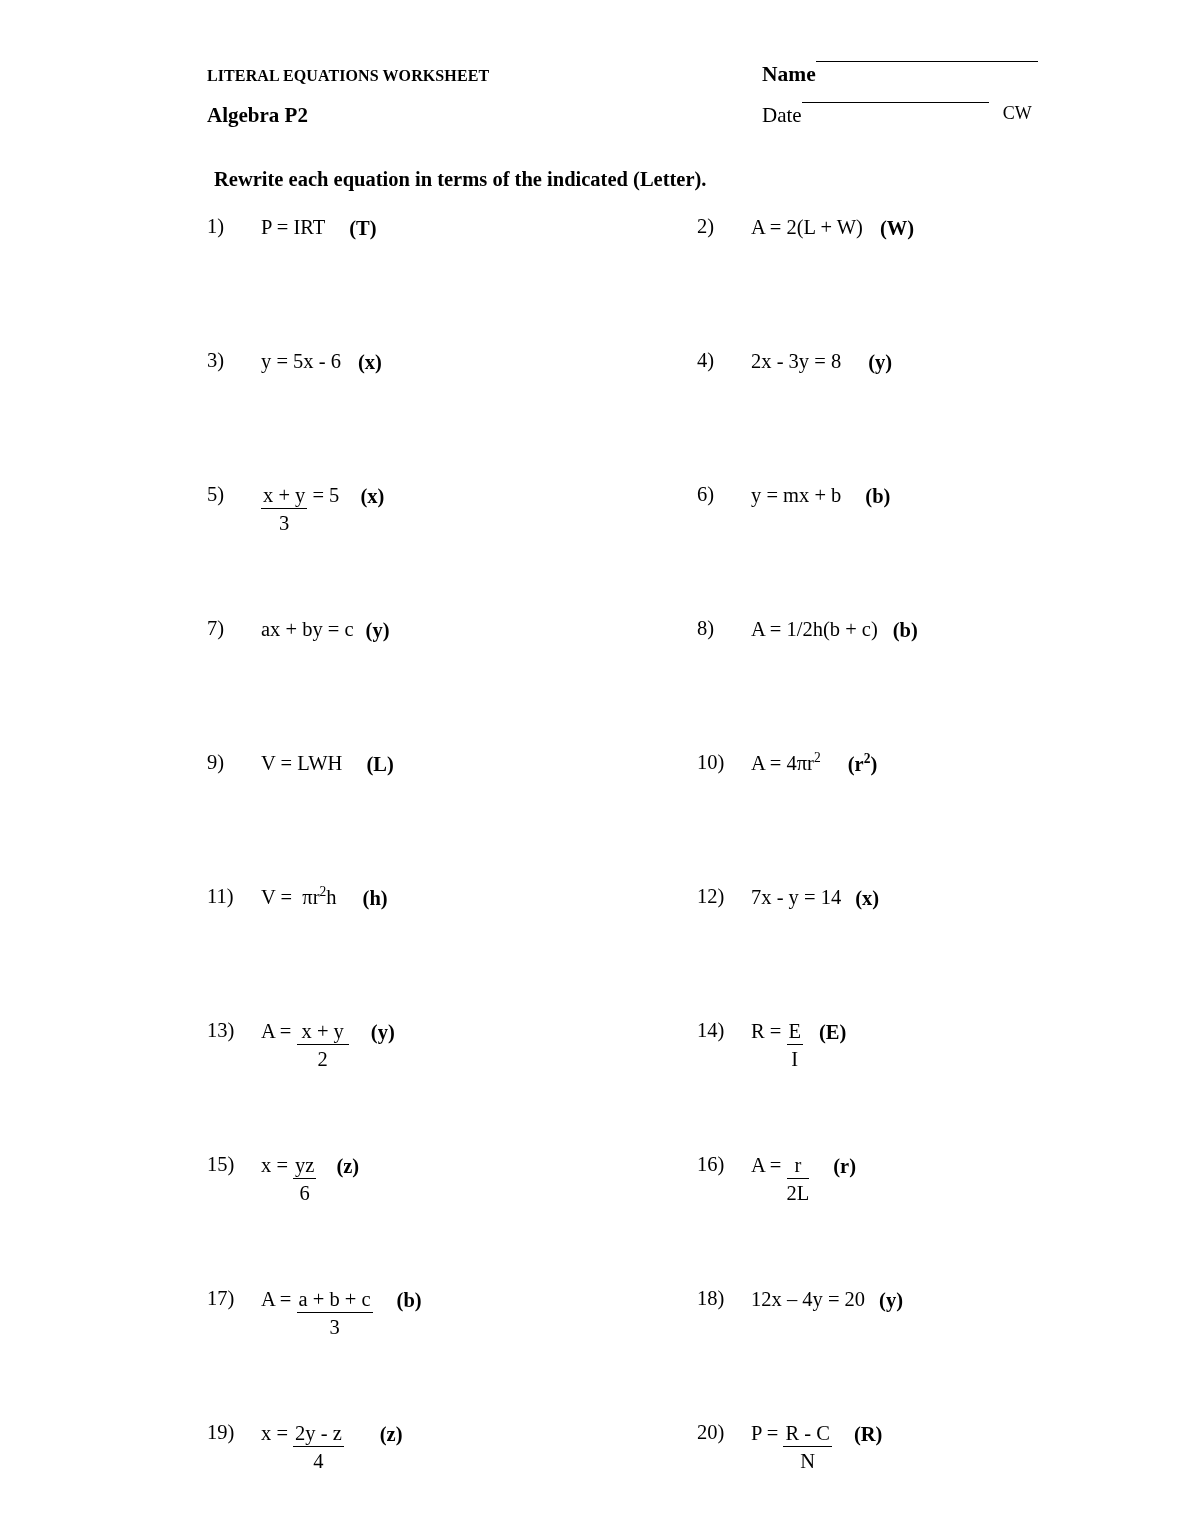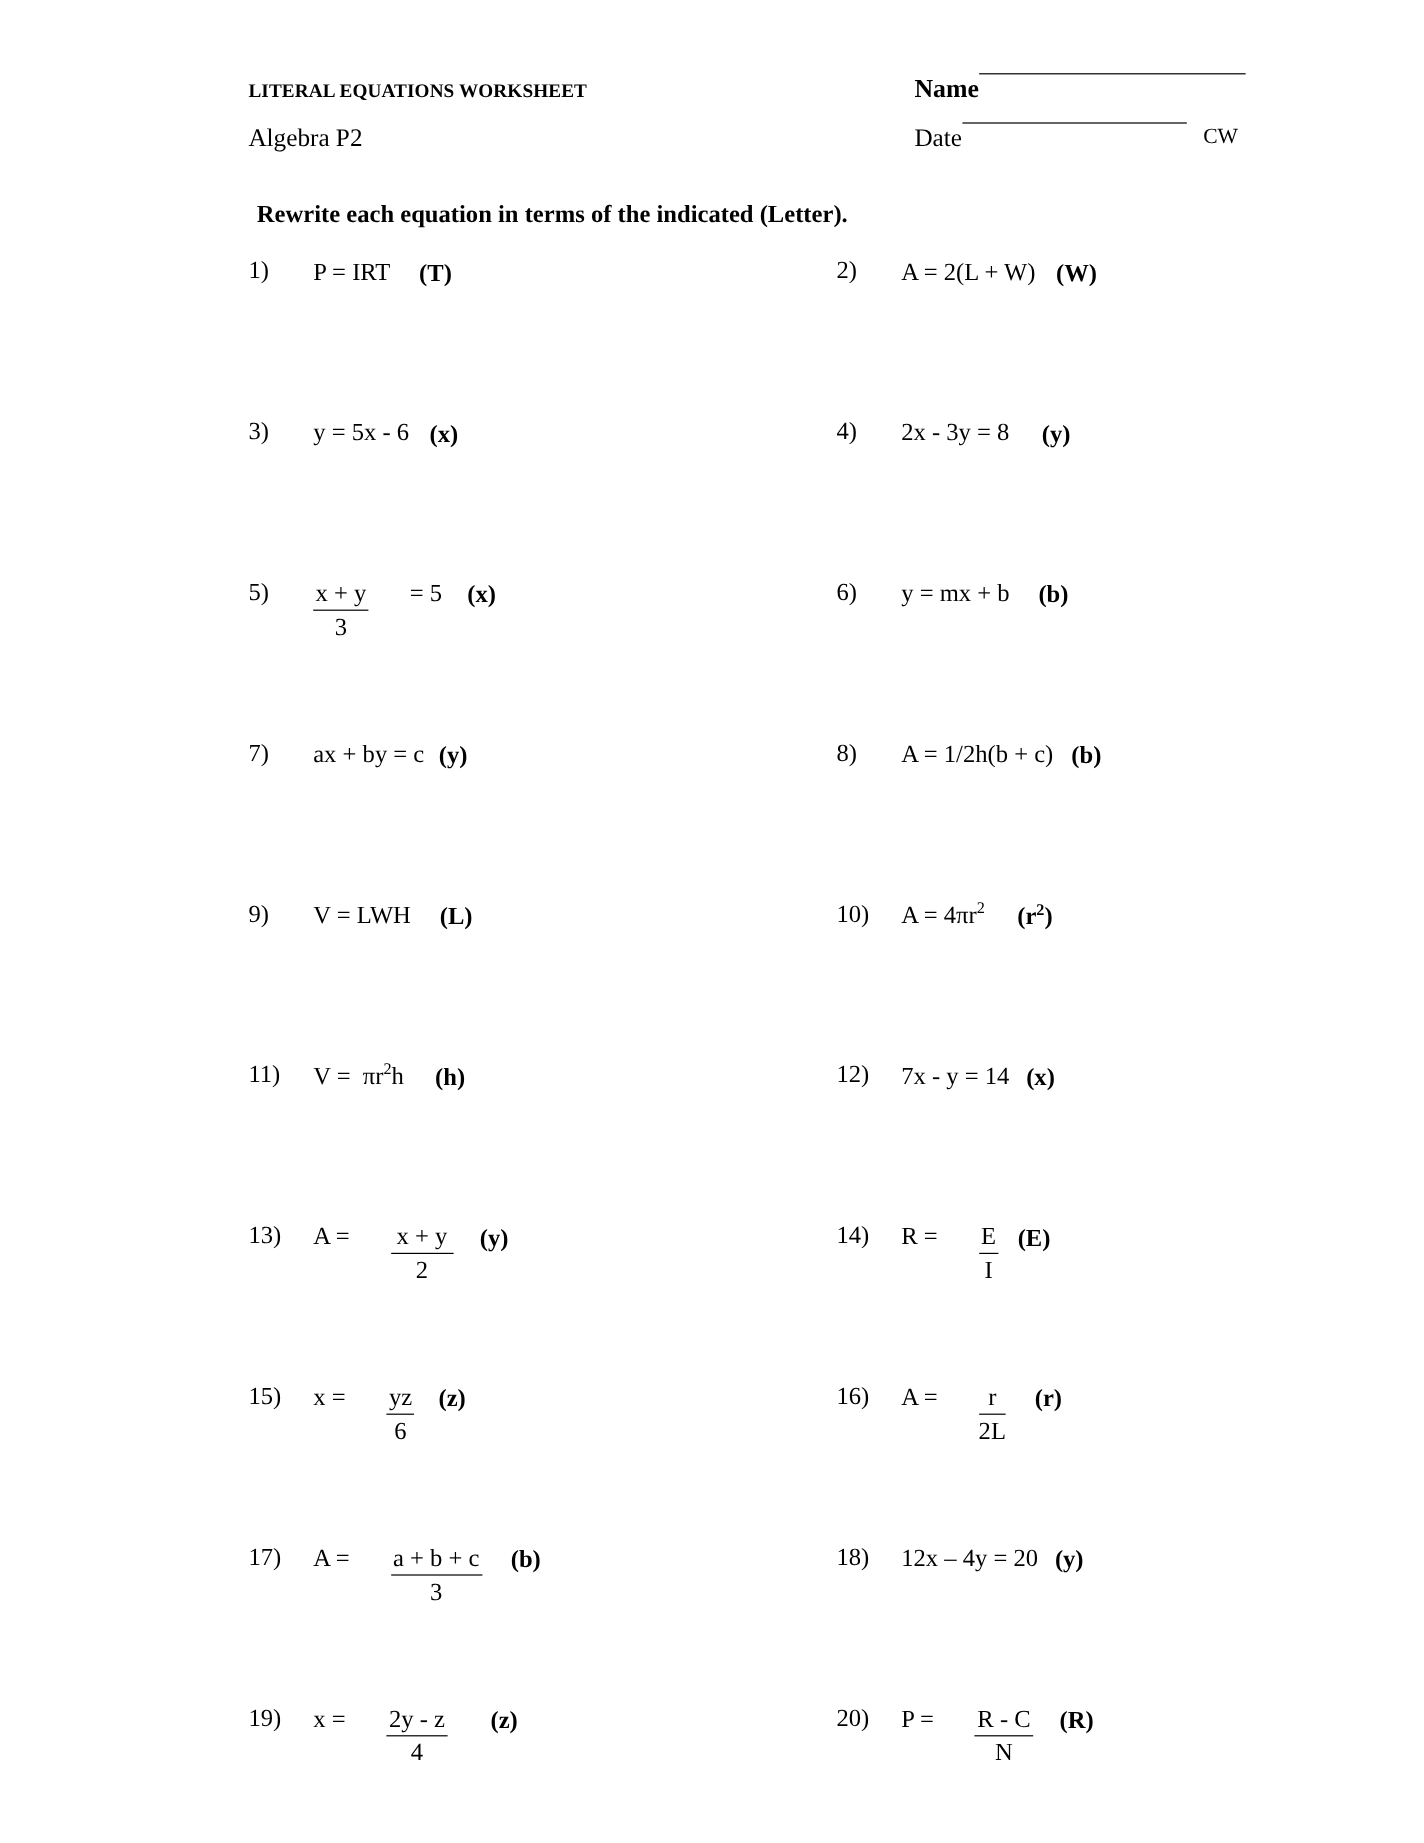--- a/index.html
+++ b/index.html
@@ -45,21 +45,21 @@
     align-items: flex-start;
     white-space: nowrap;
   }
   .title {
     font-size: 16px;
     font-weight: bold;
     letter-spacing: 0.1px;
   }
   .subtitle {
     font-size: 21px;
-    font-weight: normal;
+    font-weight: bold;
   }
   .name-label {
     font-size: 21.5px;
     font-weight: bold;
   }
   .date-label {
     font-size: 21px;
     font-weight: normal;
   }
   .blank-line {
@@ -156,21 +156,20 @@
     display: block;
     padding-top: 3px;
     white-space: nowrap;
   }
   .frac.lead-pad .numer { padding-left: 5px; padding-right: 5px; }
 
   .inline-eqparts {
     display: flex;
     align-items: flex-start;
     white-space: nowrap;
-    gap: 29px;
   }
   .pre {
     padding-top: 0;
     white-space: pre;
   }
   .post {
     white-space: pre;
   }
 </style>
 </head>

